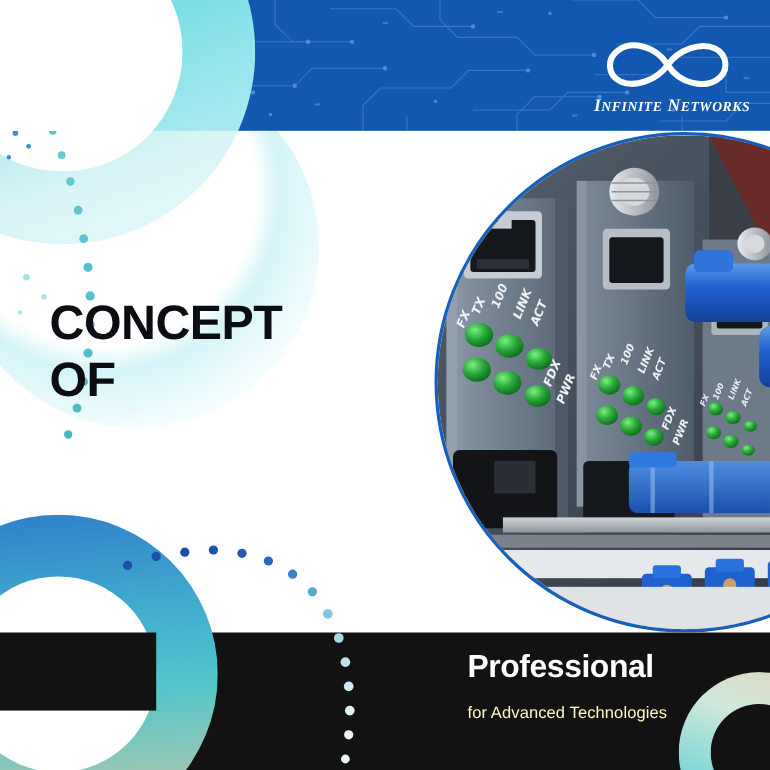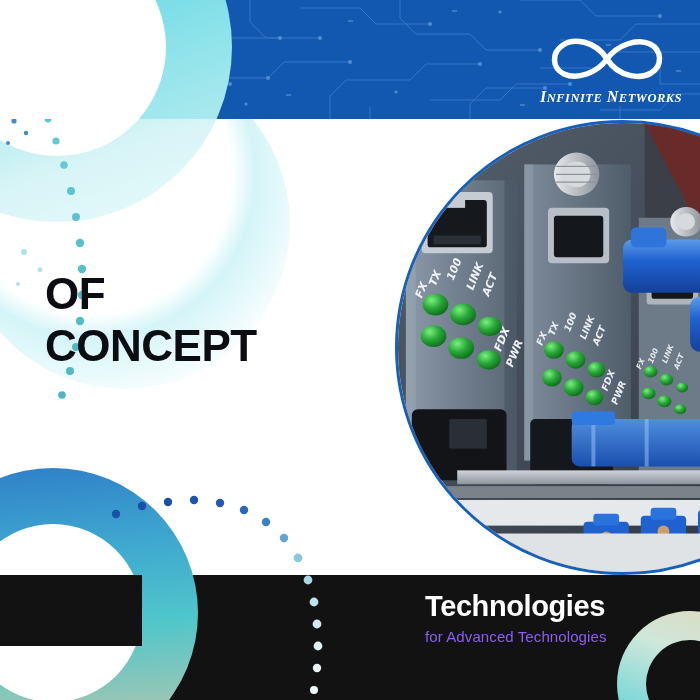--- a/index.html
+++ b/index.html
@@ -86,21 +86,21 @@
   
   #bottom-bar{
     position:absolute;left:0;top:575px;width:700px;height:125px;
     background:#121212;overflow:hidden;
   }
   #bottom-text{position:absolute;left:425px;top:16px;}
   .pro-line{
     color:#ffffff;font-weight:bold;font-size:29px;line-height:31px;letter-spacing:-0.4px;
   }
   #pro-sub{
-    color:#8b5cf6;font-size:15px;margin-top:6px;letter-spacing:.1px;
+    color:#fef9c3;font-size:15px;margin-top:18px;letter-spacing:.1px;
   }
   #ring-bottomright{
     position:absolute;left:617px;top:36px;width:146px;height:146px;border-radius:50%;
     border:29px solid transparent;
     background:
       linear-gradient(#121212,#121212) padding-box,
       linear-gradient(200deg,#e0d7b9 0%,#cfe7da 35%,#7fd8d8 70%,#44c6cd 100%) border-box;
     box-sizing:border-box;
   }
 
@@ -454,29 +454,29 @@
             <rect x="418" y="380" width="46" height="36" rx="4"></rect>
             <rect x="428" y="372" width="26" height="12" rx="3" fill="#2a73de"></rect>
             <circle cx="441" cy="396" r="6" fill="#c9a06a"></circle>
           </g>
         </g>
         <rect x="0" y="416" width="455" height="39" fill="#dfe3e6"></rect>
       </svg>
     </div>
 
     <div id="title" style="top:149px;">
+      <div>CONCEPT</div>
       <div>OF</div>
-      <div>CONCEPT</div>
     </div>
   </div>
 
   <div id="bottom-bar">
     <div id="ring-bottomright"></div>
     <div id="bottom-text">
-      <div class="pro-line">Technologies</div>
+      <div class="pro-line">Professional</div>
       <div id="pro-sub">for Advanced Technologies</div>
     </div>
   </div>
 
   <div id="ring-bottomleft-wrap">
     <div id="ring-bottomleft"></div>
     <div id="ring-bl-hole-white"></div>
     <div id="ring-bl-hole-dark"></div>
   </div>
 

